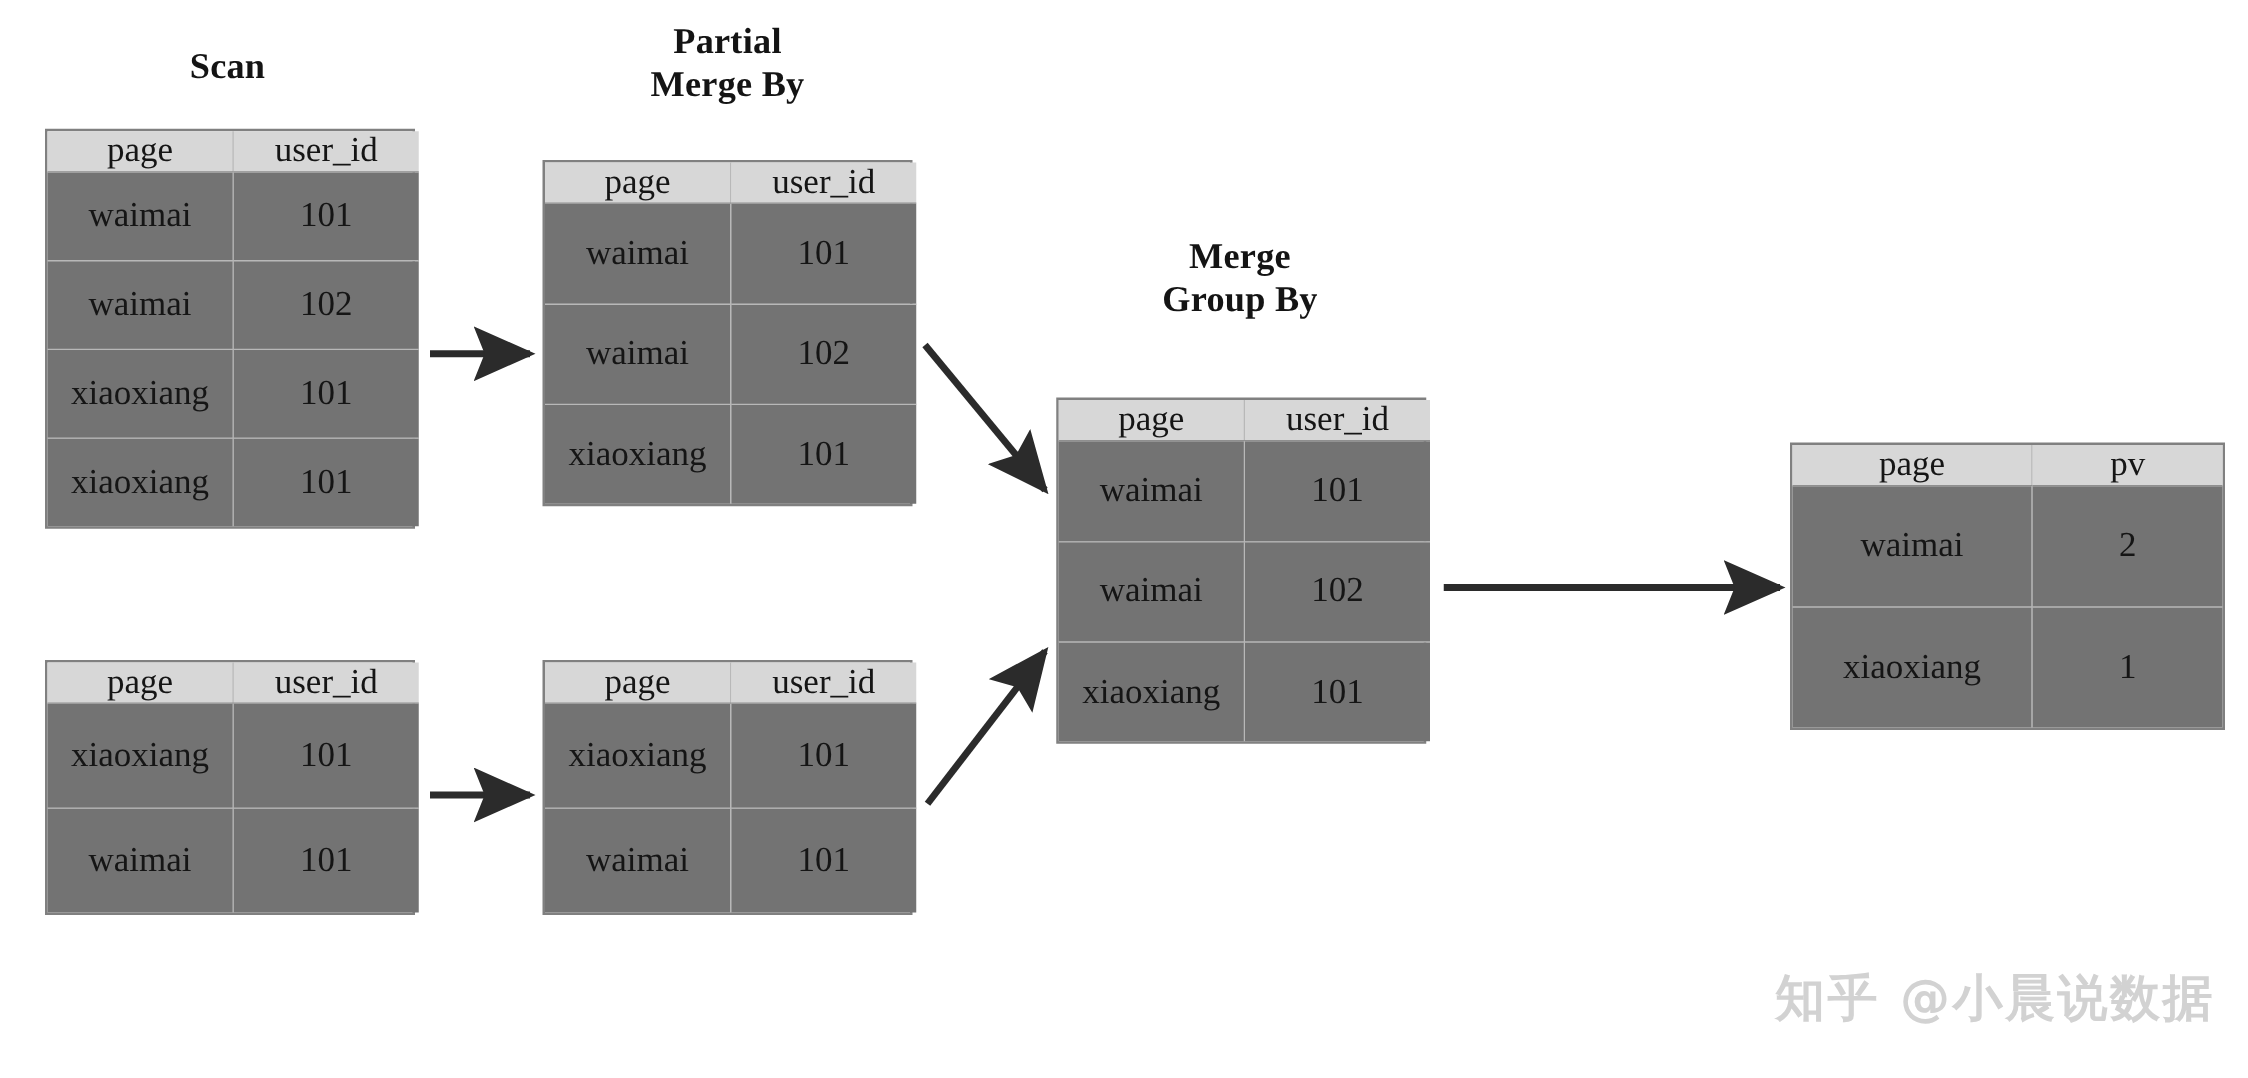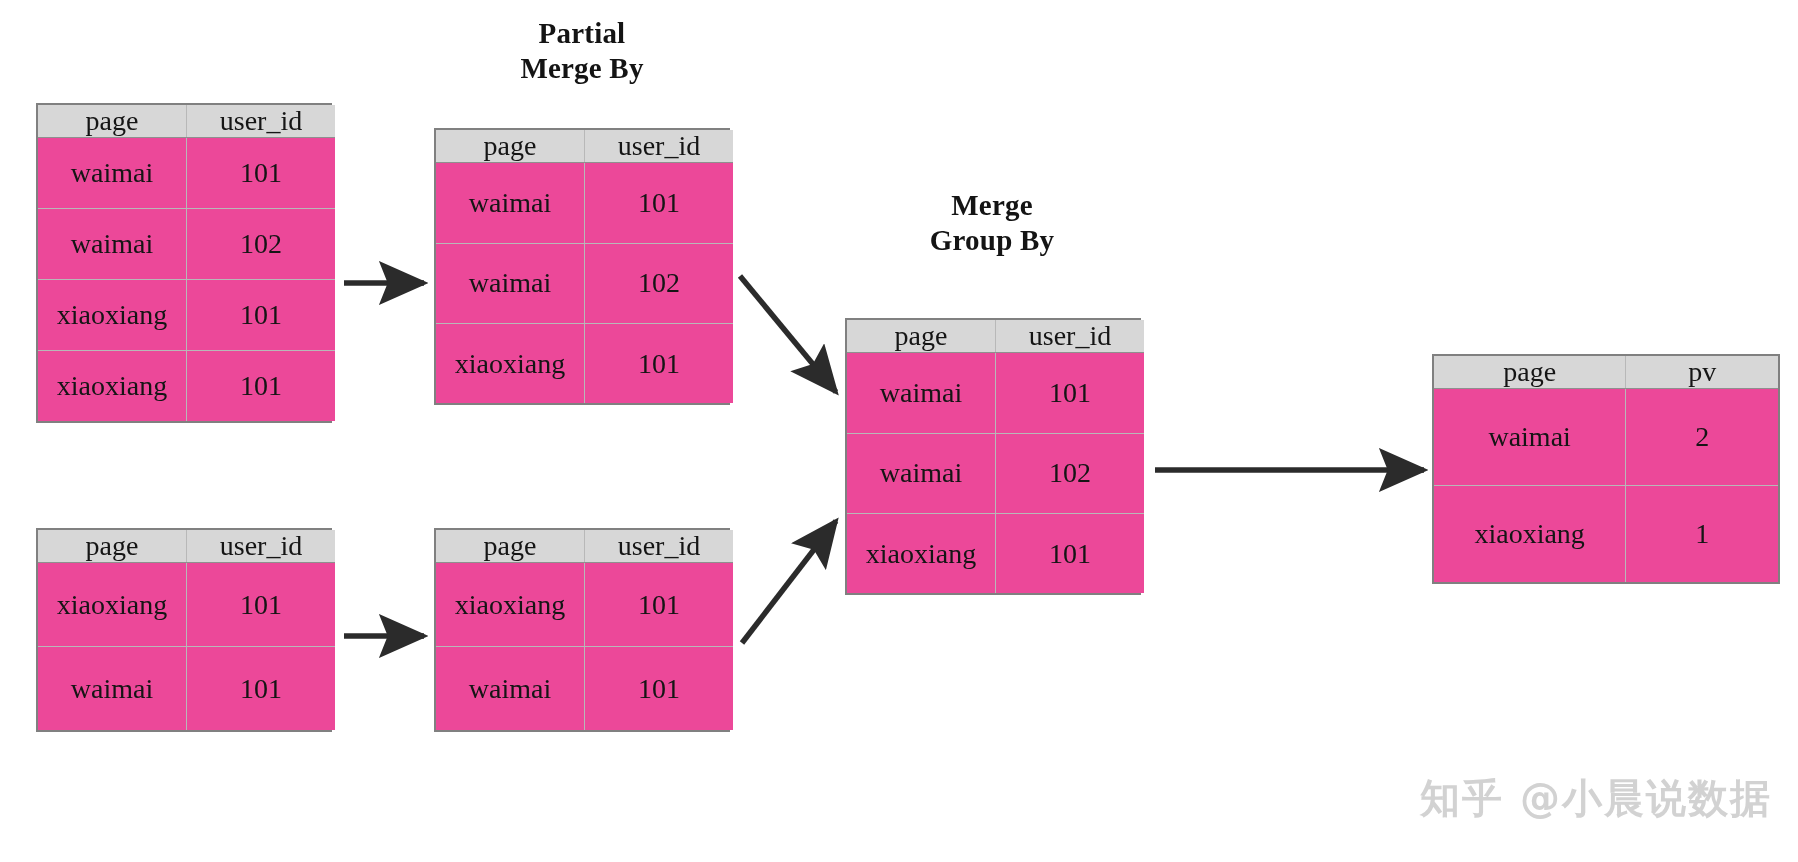--- a/index.html
+++ b/index.html
@@ -51,21 +51,21 @@
   }
   .dtable th, .dtable td {
     border: 1px solid #b8b8b8;
     text-align: center;
     font-family: "Liberation Serif", "DejaVu Serif", serif;
     font-weight: normal;
     font-size: 28px;
     color: #151515;
     padding: 0;
     vertical-align: middle;
-    background: #ec4899;
+    background: #737373;
   }
   .dtable th {
     background: #d7d7d7;
     border-bottom: 1px solid #8f8f8f;
   }
   .dtable tr:first-child th { border-top: none; }
   .dtable th:first-child, .dtable td:first-child { border-left: none; }
   .dtable th:last-child, .dtable td:last-child { border-right: none; }
   .dtable tr:last-child td { border-bottom: none; }
 
@@ -90,20 +90,21 @@
     letter-spacing: 2px;
     white-space: nowrap;
     user-select: none;
   }
 </style>
 </head>
 <body>
 
 <div id="stage">
 
+  <div class="stage-label" style="left:92px; top:36px; width:180px;">Scan</div>
 
   <div class="stage-label" style="left:492px; top:16px; width:180px;">Partial
 Merge By</div>
 
   <div class="stage-label" style="left:900px; top:188px; width:184px;">Merge
 Group By</div>
 
 
   <div class="dtable" style="left:36px; top:103px; width:296px; height:320px;">
     <table>

